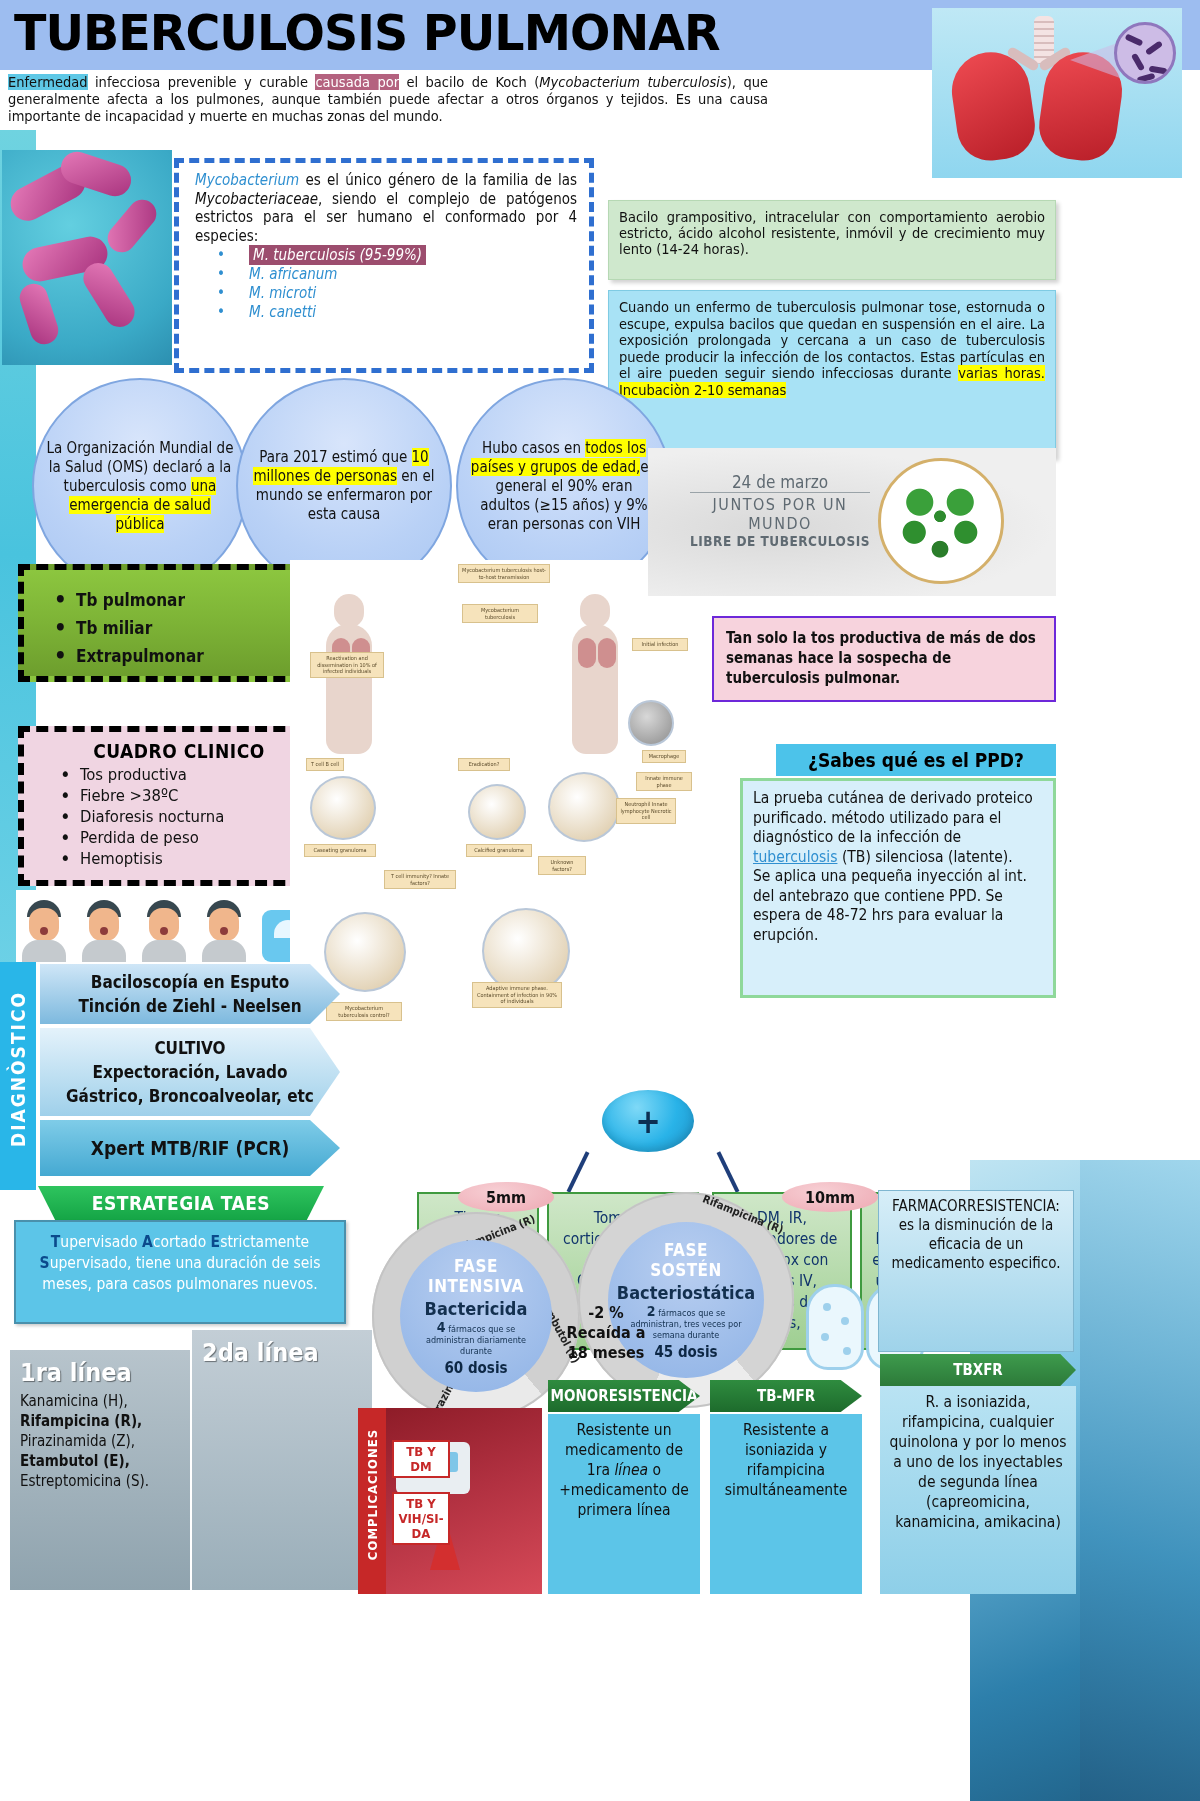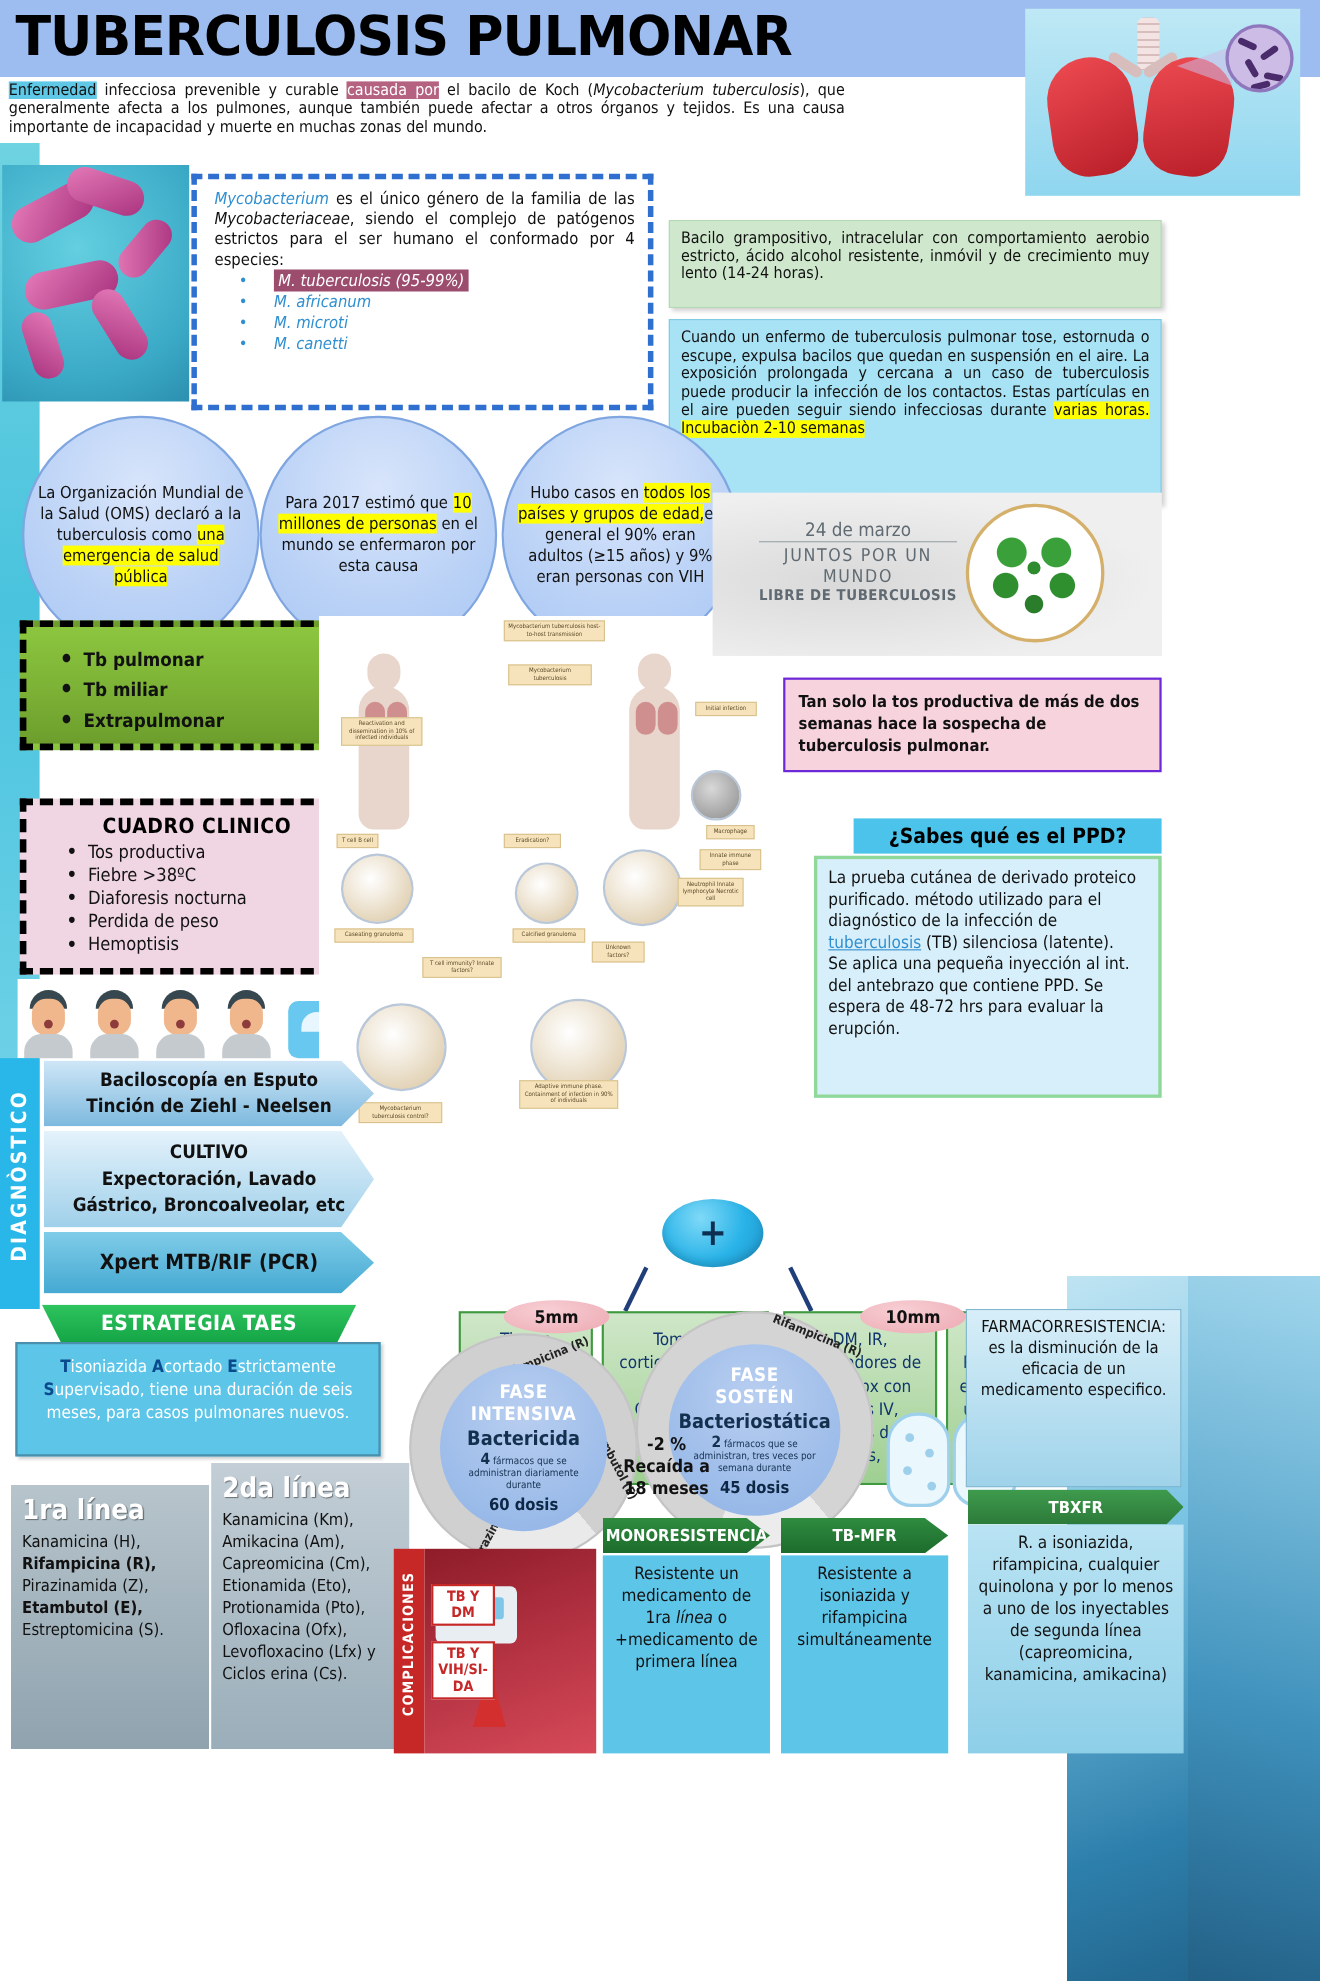--- a/index.html
+++ b/index.html
@@ -105,21 +105,21 @@
 
   
   .circle {
     position:absolute; width:216px; height:216px; border-radius:50%;
     background: radial-gradient(circle at 50% 30%, #d8e5fb 0%, #b9d1f6 60%, #a9c6f2 100%);
     border:2px solid #7fa6e0;
     display:flex; align-items:center; justify-content:center;
     text-align:center; font-size:15px; line-height:19px; color:#111;
   }
   .circle > div { width:190px; }
-  #circle-1 { left:20px; top:378px; }
+  #circle-1 { left:32px; top:378px; }
   #circle-2 { left:236px; top:378px; }
   #circle-3 { left:456px; top:378px; }
 
   
   #types-box {
     position:absolute; left:18px; top:564px; width:322px; height:118px;
     background: linear-gradient(180deg,#8cc63f 0%, #7db336 50%, #6d9e2d 100%);
     border:6px dashed #000;
   }
   #types-box ul { list-style:none; padding:16px 0 0 52px; }
@@ -565,45 +565,35 @@
   </div>
 <div class="riskbox" id="risk-3">
     <div>DM, IR, Trabajadores de salud, px con drogas IV, menores de 4 años,</div>
   </div>
 <div class="riskbox" id="risk-4">
     <div>Persona con un examen – en los últimos 2 años, inmigrantes.</div>
   </div>
 
 <div id="taes-header">ESTRATEGIA TAES</div>
 <div id="taes-box">
-  <p><b>T</b><span>isoniazida </span><b>A</b><span>cortado </span><b>E</b><span>strictamente </span><b>S</b><span>upervisado, tiene una duración de seis meses, para casos pulmonares nuevos.</span></p>
+  <p><b>T</b><span>upervisado </span><b>A</b><span>cortado </span><b>E</b><span>strictamente </span><b>S</b><span>upervisado, tiene una duración de seis meses, para casos pulmonares nuevos.</span></p>
 </div>
 
 <div id="drug-1">
   <div class="drug-title">1ra línea</div>
   <div class="drug-list">
     <div>Kanamicina (H),</div>
     <div style="font-weight:bold">Rifampicina (R),</div>
     <div>Pirazinamida (Z),</div>
     <div style="font-weight:bold">Etambutol (E),</div>
     <div>Estreptomicina (S).</div>
   </div>
 </div>
 <div id="drug-2">
   <div class="drug-title">2da línea</div>
-  <div class="drug-list">
-    <div>Kanamicina (Km),</div>
-    <div>Amikacina (Am),</div>
-    <div>Capreomicina (Cm),</div>
-    <div>Etionamida (Eto),</div>
-    <div>Protionamida (Pto),</div>
-    <div>Ofloxacina (Ofx),</div>
-    <div>Levofloxacino (Lfx) y</div>
-    <div>Ciclos erina (Cs).</div>
-  </div>
 </div>
 
 <div class="ppd-ring" id="ring-1"></div>
 <div class="ring-label" style="left:388px;top:1290px;transform:rotate(-62deg)">Isoniazida (H)</div>
 <div class="ring-label" style="left:452px;top:1228px;transform:rotate(-22deg)">Rifampicina (R)</div>
 <div class="ring-label" style="left:520px;top:1322px;transform:rotate(62deg)">Etambutol (E)</div>
 <div class="ring-label" style="left:408px;top:1372px;transform:rotate(-62deg)">Pirazinamida (Z)</div>
 <div id="ring-1-in">
   <div class="ring-t1">FASE</div>
   <div class="ring-t1">INTENSIVA</div>

